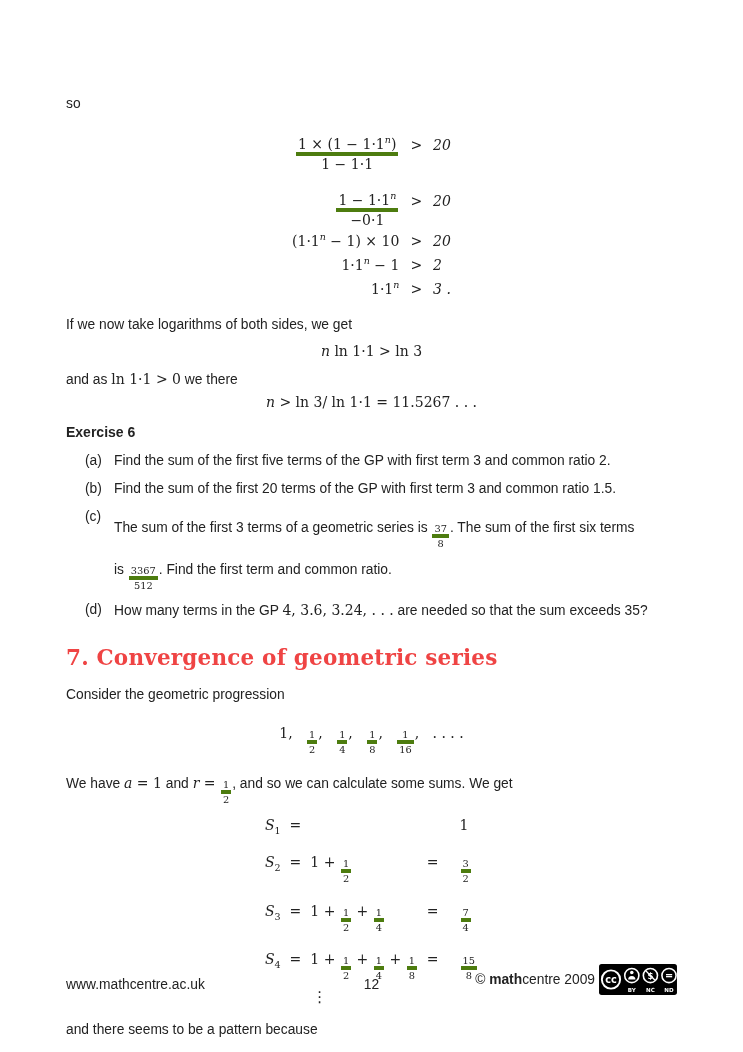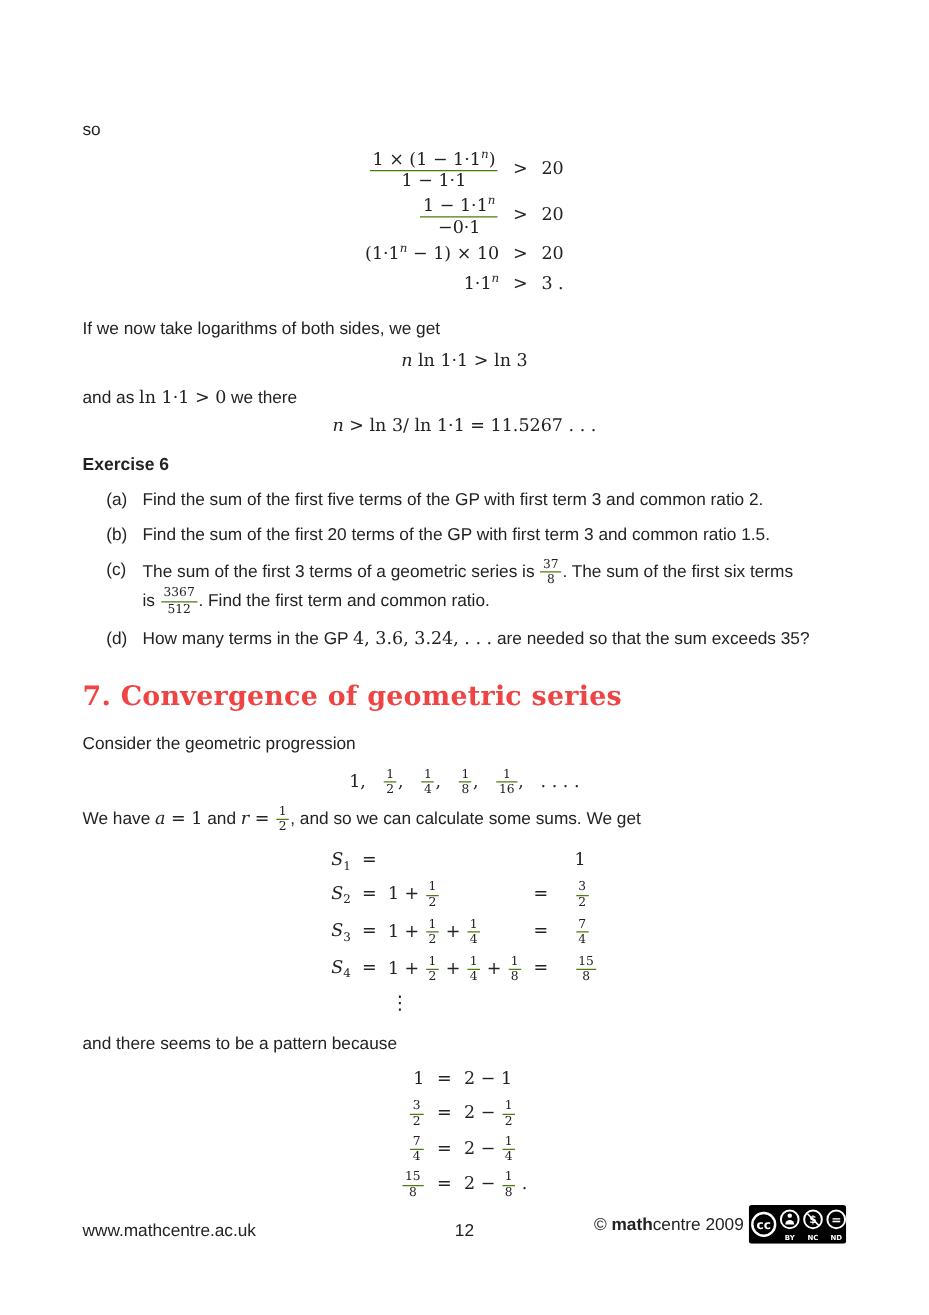--- a/index.html
+++ b/index.html
@@ -12,31 +12,31 @@
     font-family:"Liberation Sans", sans-serif;
     font-size:13.8px; line-height:1.42; color:#222;
   }
   .body-text { color:#222; }
   .math { font-family:"DejaVu Serif","DejaVu Sans",serif; font-size:14px; color:#222; }
   .math i { font-style:italic; }
   .math sup { font-size:68%; font-style:italic; vertical-align:super; line-height:0; }
   .math sub { font-size:68%; vertical-align:sub; line-height:0; }
   .frac { display:inline-flex; flex-direction:column; text-align:center;
           vertical-align:middle; font-size:70%; line-height:1.15; margin:0 1px; }
-  .fnum { border-bottom:1px solid #4d7c0f; padding:0 2px; }
+  .fnum { border-bottom:4px solid #4d7c0f; padding:0 2px;margin-top:16px; }
   .fden { padding:0 2px; }
   .pre { white-space:pre; }
 
   
   .eq-array { display:table; margin:4px auto 0; }
   .eq-row { display:table-row; }
   .eq-row > span { display:table-cell; vertical-align:middle; padding:2px 0; }
   .eq-lhs { text-align:right; }
   .eq-rel { padding:2px 11px !important; }
-  .eq-rhs { text-align:left; }
+  .eq-rhs { text-align:left;font-style:italic; }
   .eq-array .eq-lhs .frac { font-size:100%; }
 
   .p-log { margin-top:13px; }
   .eq-center { text-align:center; }
   .eq-log1 { margin-top:8px; }
   .p-obtain { margin-top:8px; }
   .eq-log2 { margin-top:3px; }
   .p-smallest { margin-top:6px; }
 
   .ex-title { margin-top:10px; font-weight:bold; font-size:14px; }
@@ -100,20 +100,25 @@
             <span class="fnum">1 − 1·1<sup>n</sup></span>
             <span class="fden">−0·1</span>
           </span></span>
       <span class="eq-rel math">&gt;</span>
       <span class="eq-rhs math">20</span>
     </div>
     <div class="eq-row">
       <span class="eq-lhs math">(1·1<sup>n</sup> − 1) × 10</span>
       <span class="eq-rel math">&gt;</span>
       <span class="eq-rhs math">20</span>
+    </div>
+    <div class="eq-row">
+      <span class="eq-lhs math">1·1<sup>n</sup> − 1</span>
+      <span class="eq-rel math">&gt;</span>
+      <span class="eq-rhs math">2</span>
     </div>
     <div class="eq-row">
       <span class="eq-lhs math">1·1<sup>n</sup></span>
       <span class="eq-rel math">&gt;</span>
       <span class="eq-rhs math">3 .</span>
     </div>
   </div>
 
   <p class="body-text p-log">If we now take logarithms of both sides, we get</p>
   <div class="eq-center math eq-log1"><i>n</i> ln 1·1 &gt; ln 3</div>

